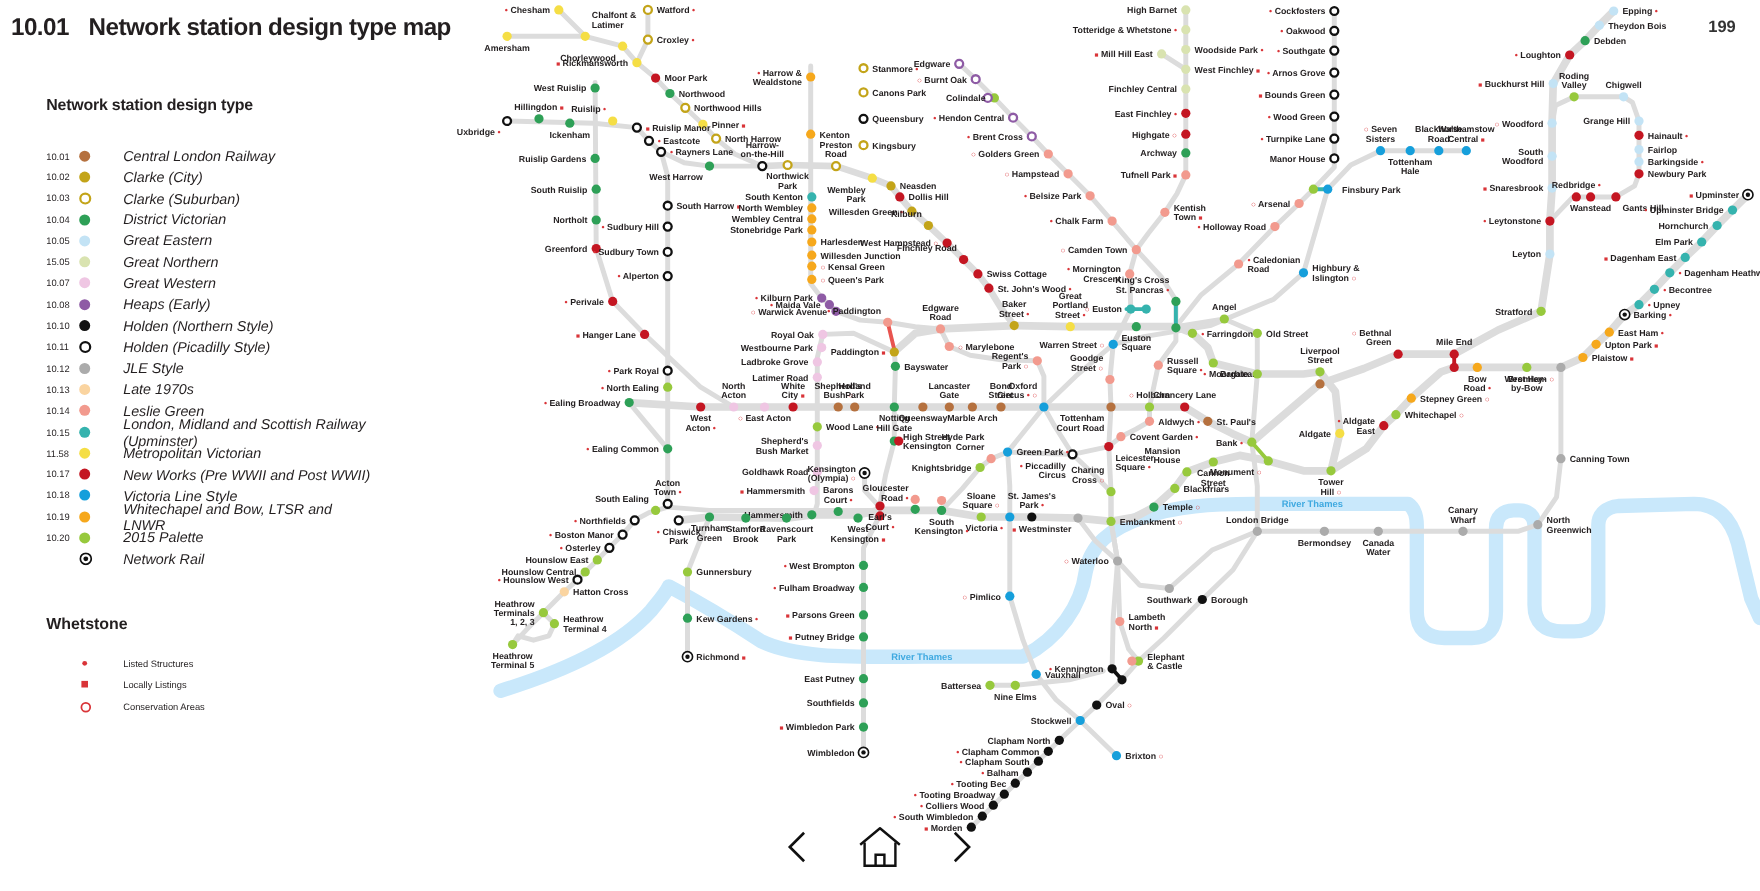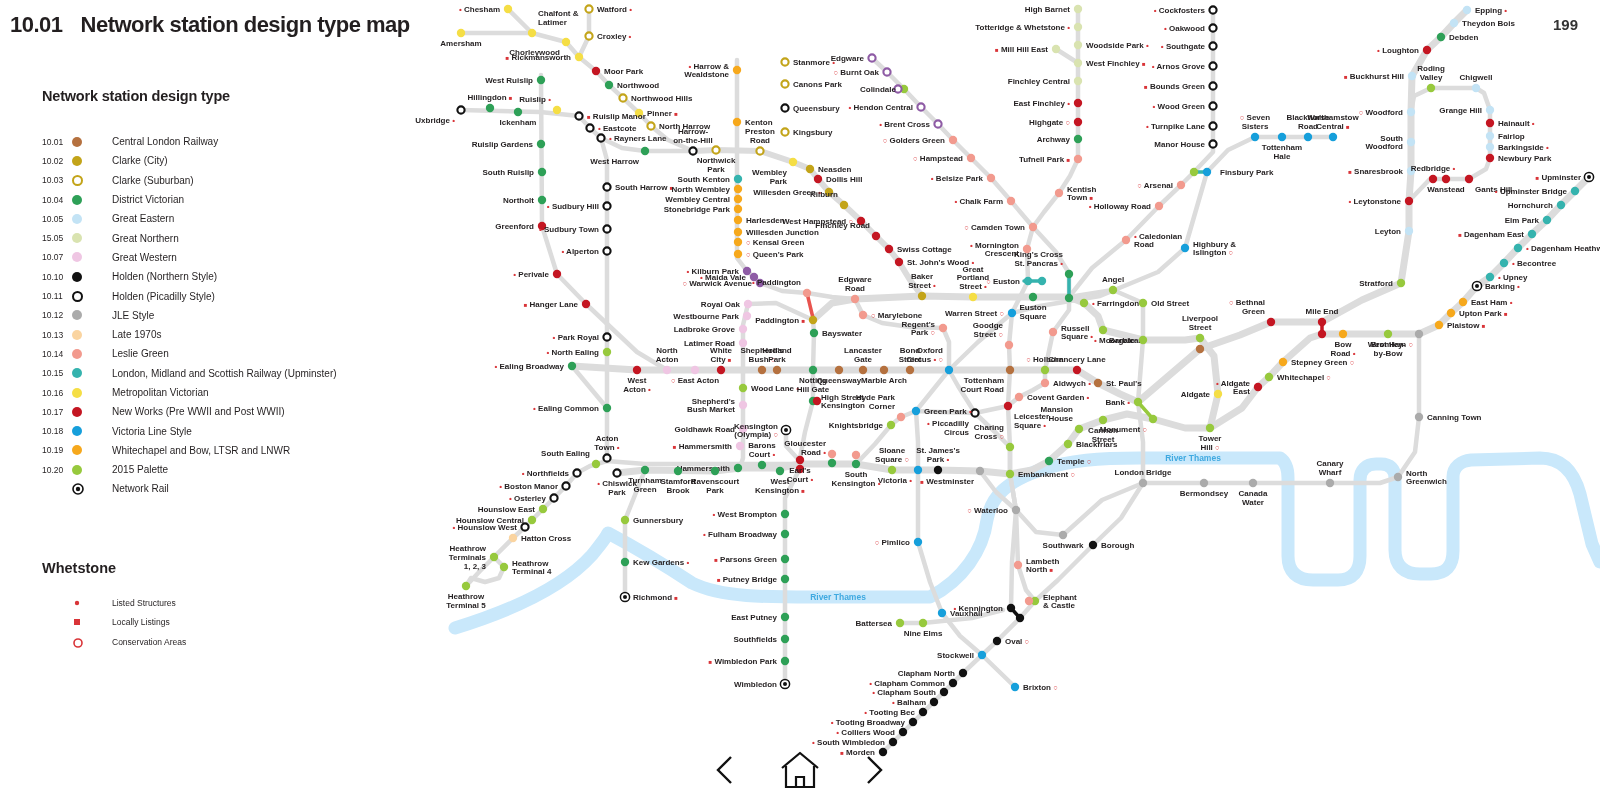--- a/index.html
+++ b/index.html
@@ -8,21 +8,21 @@
   #titlebar{position:absolute;left:10px;top:12px;display:flex;gap:18px;align-items:baseline;}
   #titlebar .num{font-size:22px;font-weight:bold;letter-spacing:-0.5px;}
   #titlebar .ttl{font-size:22px;font-weight:bold;letter-spacing:-0.5px;}
   #pagenum{position:absolute;right:22px;top:16px;font-size:15px;font-weight:700;color:#333;}
   #legend{position:absolute;left:42px;top:88px;width:300px;}
   #legend h2{font-size:14.5px;font-weight:bold;margin:0 0 28px 0;letter-spacing:-0.2px;}
   .lrow{display:flex;align-items:center;height:19.3px;}
   .lrow .code{width:30px;font-size:8.5px;color:#231f20;flex:none;}
   .lrow .sw{width:26px;flex:none;display:flex;align-items:center;}
   .lrow .dot{width:10px;height:10px;border-radius:50%;}
-  .lrow .lbl{font-size:10px;padding-left:14px;}
+  .lrow .lbl{font-size:13px;padding-left:14px;font-style:italic;}
   #heritage{position:absolute;left:42px;top:560px;width:260px;}
   #heritage h2{font-size:14.5px;font-weight:bold;margin:0 0 22px 0;}
   .hrow{display:flex;align-items:flex-start;height:19.3px;}
   .hrow .sw{width:26px;margin-left:30px;flex:none;display:flex;align-items:center;}
   .hrow .lbl{font-size:8.5px;padding-left:14px;}
   #map{position:absolute;left:0;top:0;}
   #navbar{position:absolute;left:712px;top:750px;width:175px;display:flex;
           justify-content:space-between;align-items:center;}
   .navbtn{background:none;border:none;padding:0;cursor:pointer;display:flex;align-items:center;}
   text{font-family:"Liberation Sans",sans-serif;}
@@ -83,20 +83,27 @@
           <span class="lbl">Great Northern</span>
         </div>
         <div class="lrow">
           <span class="code">10.07</span>
           <span class="sw">
             <span class="dot" style="background:#EFC6E3"></span>
           </span>
           <span class="lbl">Great Western</span>
         </div>
         <div class="lrow">
+          <span class="code">10.08</span>
+          <span class="sw">
+            <span class="dot" style="background:#8E5BA5"></span>
+          </span>
+          <span class="lbl">Heaps (Early)</span>
+        </div>
+        <div class="lrow">
           <span class="code">10.10</span>
           <span class="sw">
             <span class="dot" style="background:#111111"></span>
           </span>
           <span class="lbl">Holden (Northern Style)</span>
         </div>
         <div class="lrow">
           <span class="code">10.11</span>
           <span class="sw">
             <span class="dot" style="border:2.5px solid #111111;width:7px;height:7px;background:#fff"></span>
@@ -125,21 +132,21 @@
           <span class="lbl">Leslie Green</span>
         </div>
         <div class="lrow">
           <span class="code">10.15</span>
           <span class="sw">
             <span class="dot" style="background:#35B3AE"></span>
           </span>
           <span class="lbl">London, Midland and Scottish Railway (Upminster)</span>
         </div>
         <div class="lrow">
-          <span class="code">10.16</span>
+          <span class="code">11.58</span>
           <span class="sw">
             <span class="dot" style="background:#F5DE45"></span>
           </span>
           <span class="lbl">Metropolitan Victorian</span>
         </div>
         <div class="lrow">
           <span class="code">10.17</span>
           <span class="sw">
             <span class="dot" style="background:#C41622"></span>
           </span>

